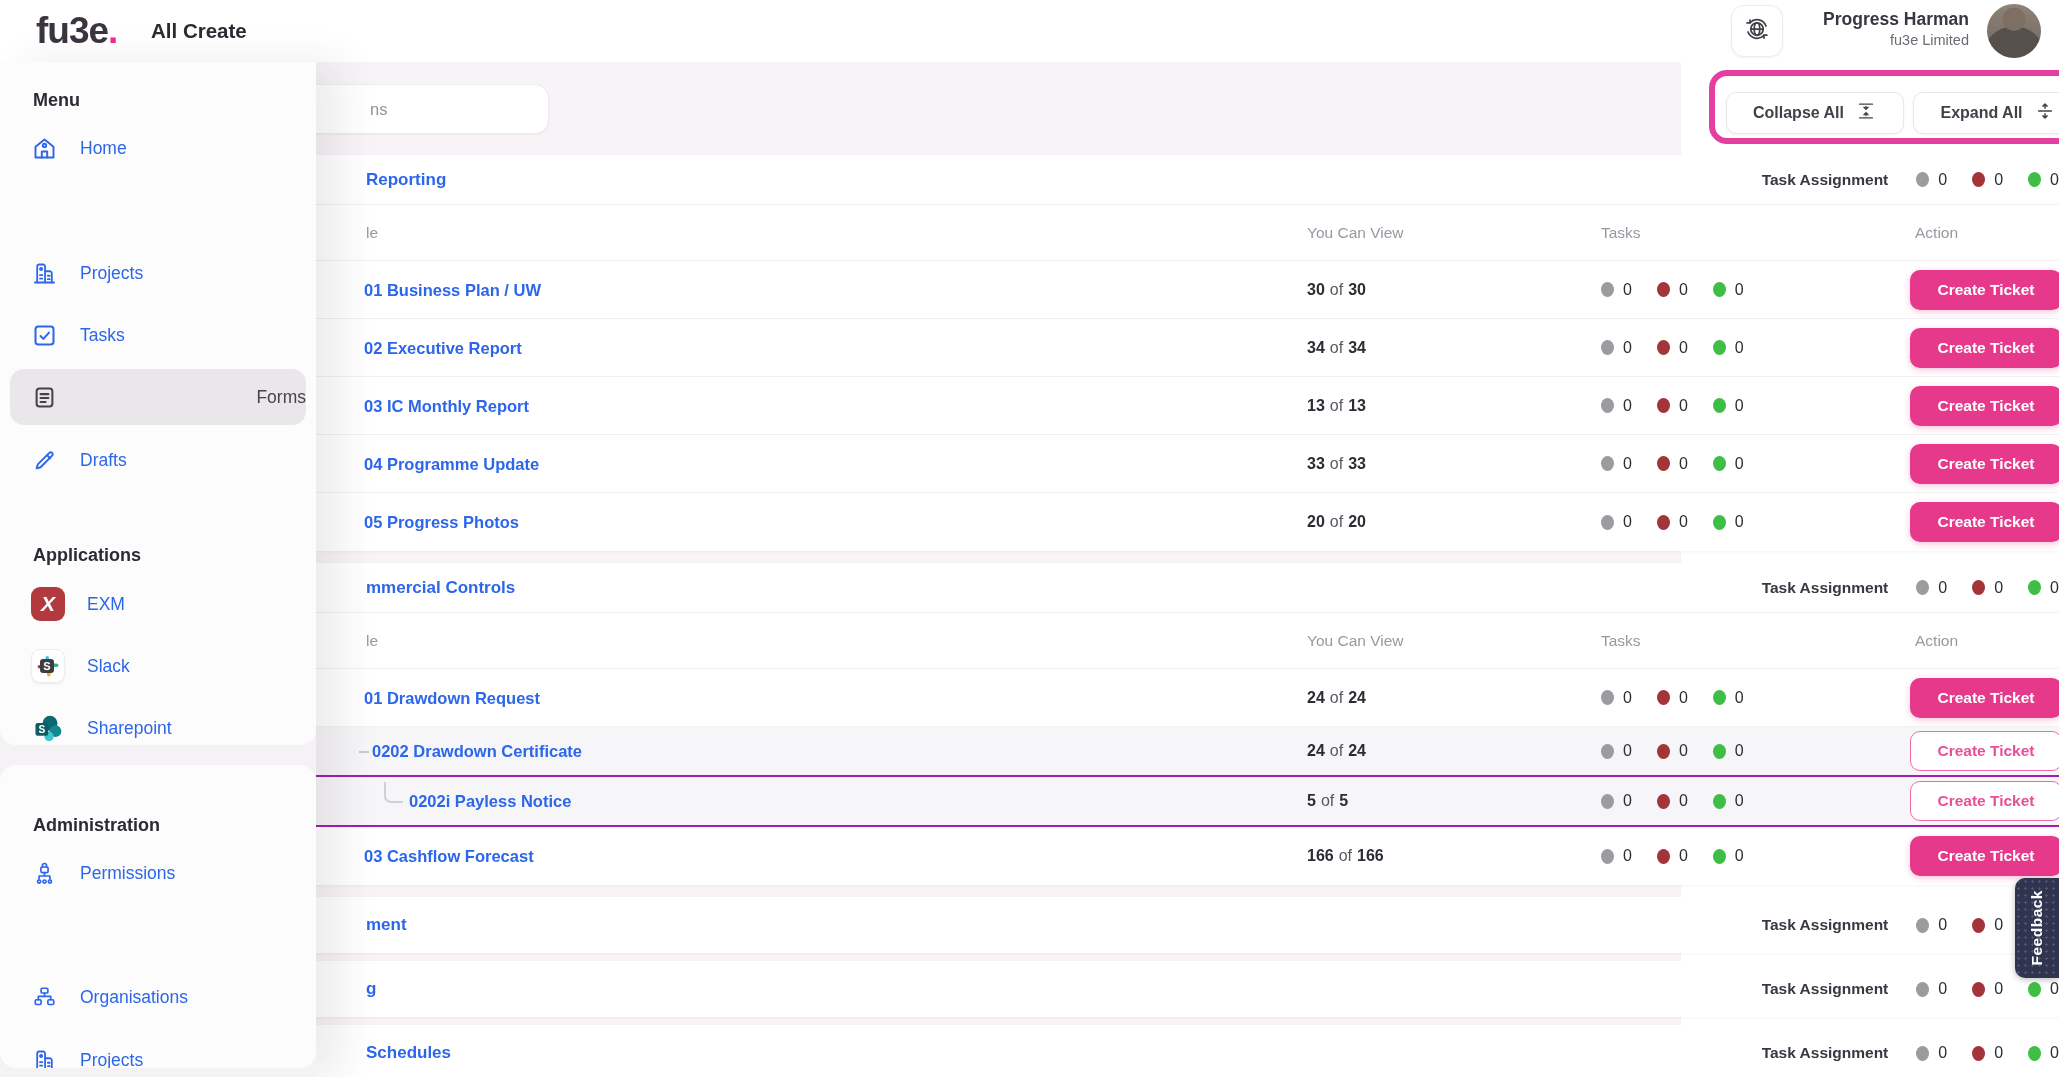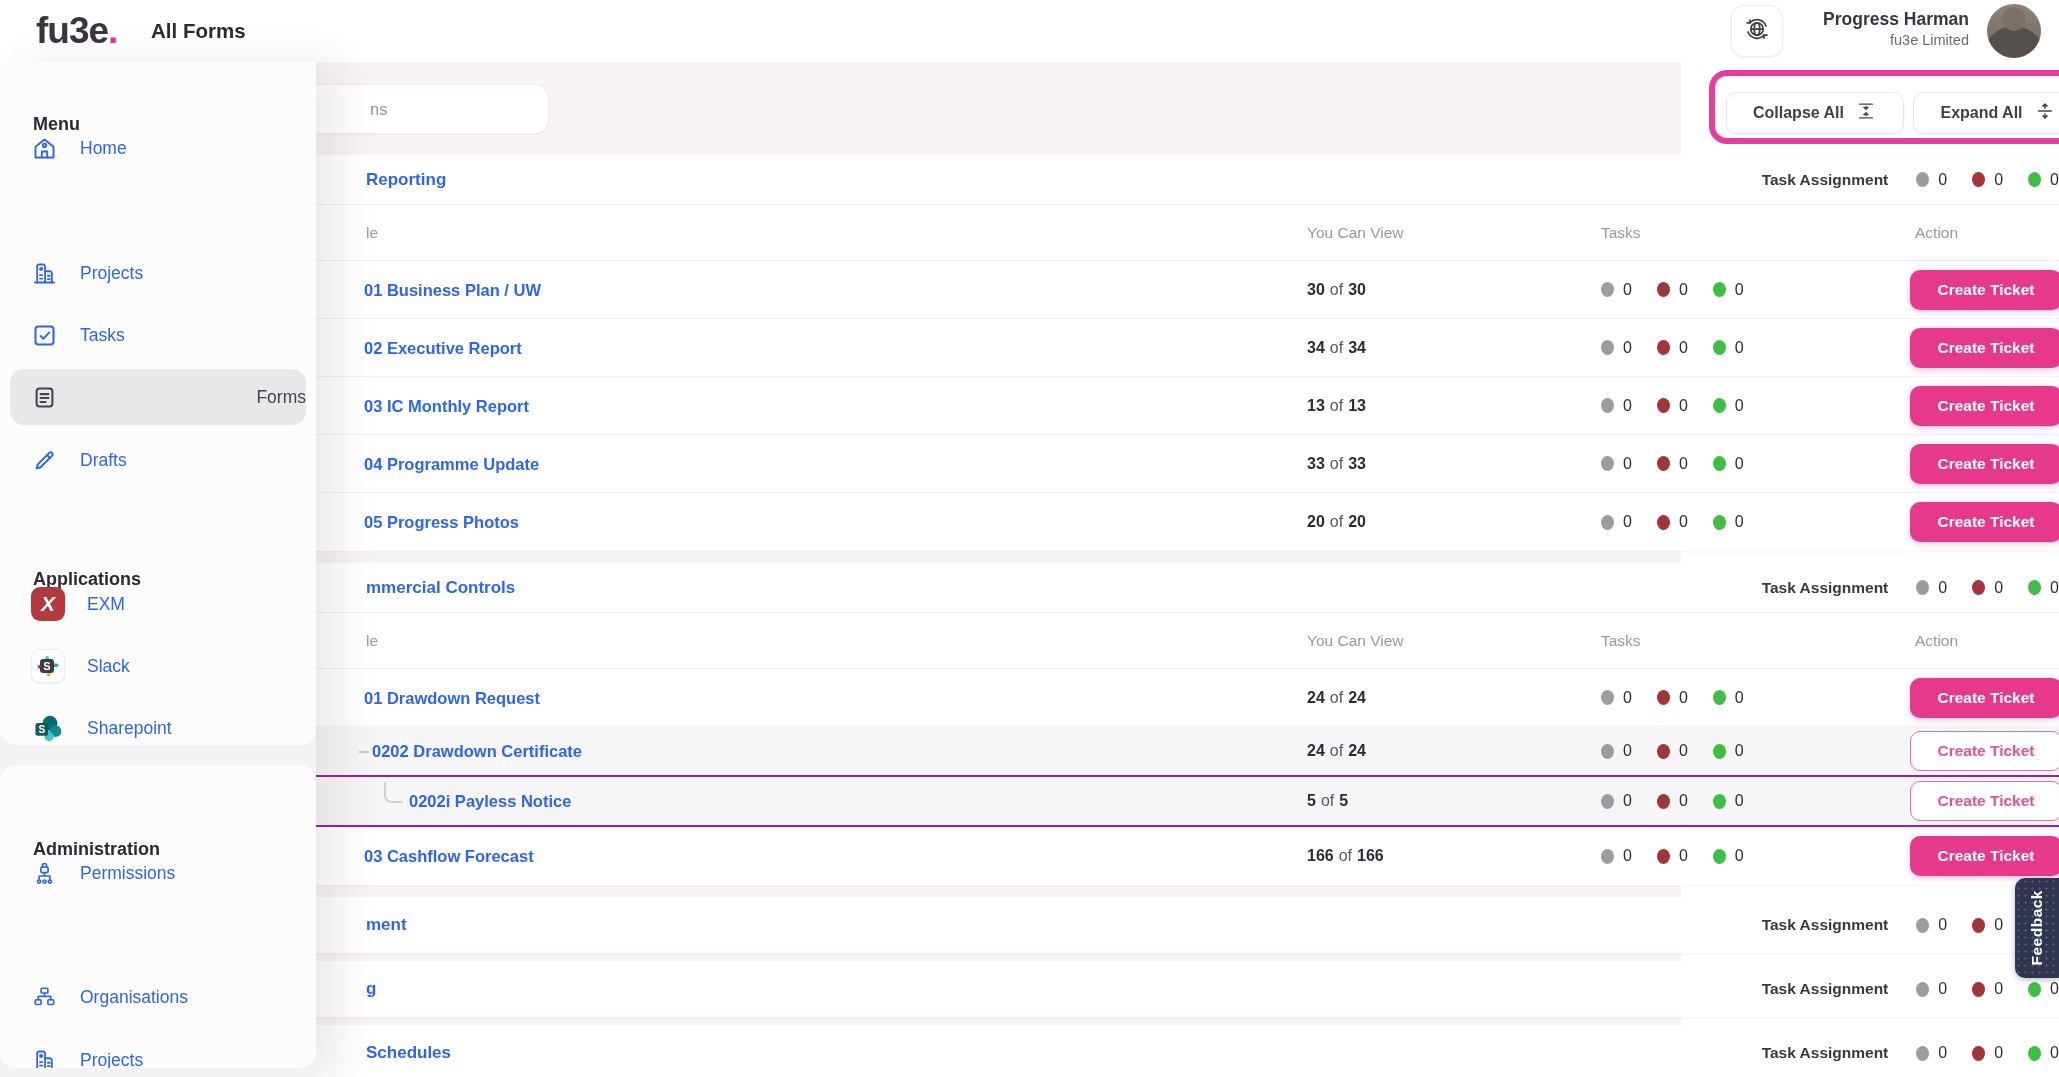--- a/index.html
+++ b/index.html
@@ -61,21 +61,21 @@
   .ct { position:absolute; right:27px; top:50%; transform:translateY(-50%); width:152px; height:40px; border-radius:10px; font-size:15.5px; font-weight:700; display:flex; align-items:center; justify-content:center; cursor:pointer; font-family:inherit; border:none; }
   .ct.filled { background:#e6398c; color:#fff; box-shadow:0 2px 6px rgba(230,57,140,.3); }
   .ct.outline { background:#fff; color:#e75097; border:1.5px solid #ef6aa7; }
   .card.mini { height:56px; }
 
   
   .sidebar { position:absolute; left:0; top:62px; width:316px; height:1015px; z-index:7; background:#f5f2f5; box-shadow:24px 0 38px rgba(60,40,60,.09); }
   .spanel { position:absolute; left:0; width:100%; background:#fdfcfd; overflow:hidden; }
   .spanel1 { top:0; height:683px; border-radius:0 0 16px 16px; }
   .spanel2 { top:703px; height:303px; border-radius:16px; }
-  .shead { position:absolute; left:33px; font-size:18px; font-weight:700; color:#2e2a33;margin-top:24px; }
+  .shead { position:absolute; left:33px; font-size:18px; font-weight:700; color:#2e2a33; }
   .sitem { position:absolute; left:10px; width:296px; height:56px; display:flex; align-items:center; gap:22px; padding-left:21px; border-radius:14px; color:#2c66ea; font-size:17.5px; cursor:pointer; }
   .sitem.active { background:#eae7ea; color:#46424c;justify-content:space-between; }
   .sicon { width:27px; height:27px; display:flex; align-items:center; justify-content:center; flex:none; }
   .sicon svg { width:27px; height:27px; }
   .appic { width:34px; height:34px; border-radius:9px; display:flex; align-items:center; justify-content:center; flex:none; position:relative; }
   .appic.exm { background:#b23a3e; color:#fff; font-weight:800; font-size:21px; font-style:italic; }
   .appic.slack { background:#fff; border:1px solid #eee; box-shadow:0 1px 2px rgba(0,0,0,.08); }
   .appic.slack .stile { position:absolute; left:8px; top:9px; width:14px; height:14px; background:#3d3d42; color:#fff; font-size:11px; font-weight:700; border-radius:3px; display:flex; align-items:center; justify-content:center; font-style:normal; }
 
   
@@ -443,21 +443,21 @@
               <path d="M8 13.5h2M8 16.5h2M15 14h1.6M15 17h1.6"></path>
             </svg>
           </span>
         <span>Projects</span>
       </div>
     </div>
   </div>
 
   <div class="hdr">
     <div class="logo"><span>fu3e</span><span class="dotp">.</span></div>
-    <div class="hdr-title">All Forms</div>
+    <div class="hdr-title">All Create</div>
     <div class="globe-btn">
       <span><svg width="30" height="30" viewBox="0 0 24 24" fill="none" stroke="#44404a" stroke-width="1.4" stroke-linecap="round">
             <circle cx="12" cy="12" r="5"></circle>
             <ellipse cx="12" cy="12" rx="2.2" ry="5"></ellipse>
             <path d="M7.2 12h9.6"></path>
             <path d="M19.2 9.6A7.8 7.8 0 0 0 6.4 6.9M4.8 14.4a7.8 7.8 0 0 0 12.8 2.7"></path>
             <path d="M6.4 4.8v2.3H4.1M17.6 19.2v-2.3h2.3"></path>
           </svg></span>
     </div>
     <div class="user-block">

